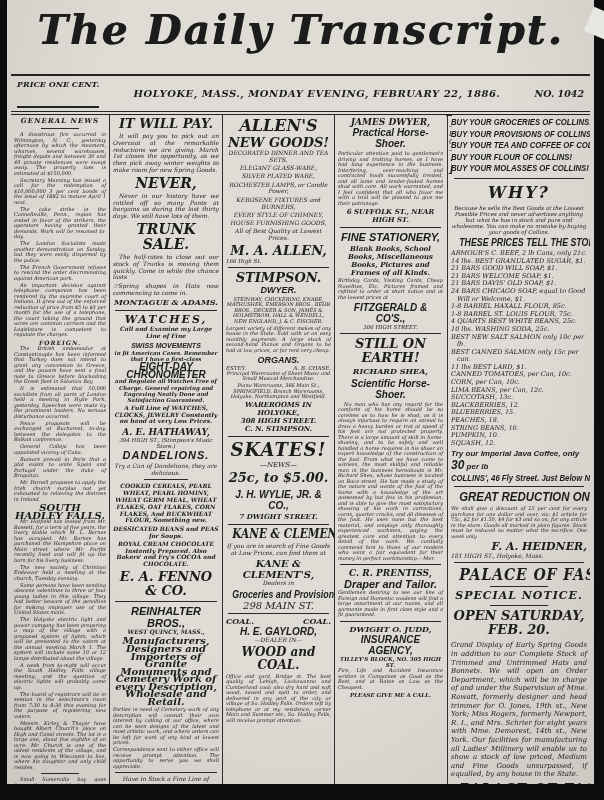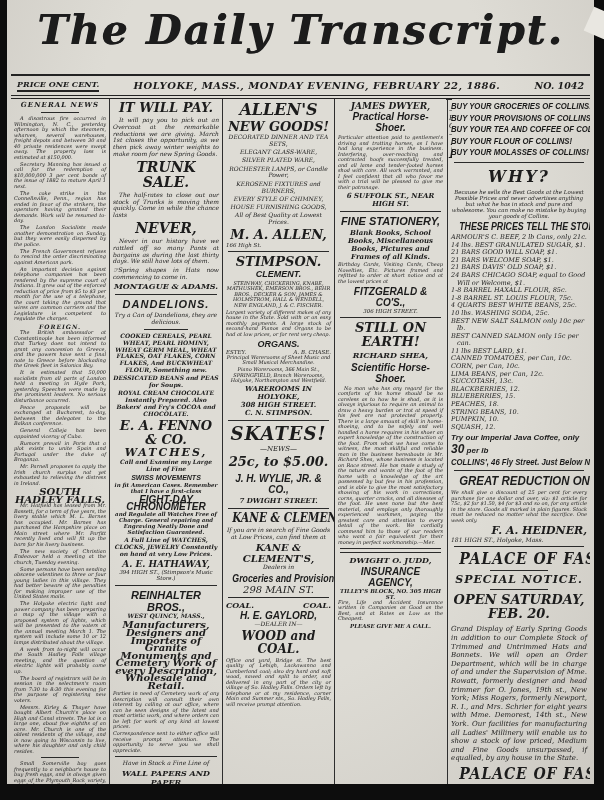--- a/index.html
+++ b/index.html
@@ -19,21 +19,21 @@
   .masthead{ text-align:center;padding-top:8px;height:62px;}
   .masthead .title{
     font-family:"DejaVu Serif",serif;font-weight:bold;font-size:41px;line-height:44px;
     letter-spacing:2px;text-shadow:0.6px 0 0 #1c1c1c;
   }
   .dateline{
     display:flex;justify-content:space-between;align-items:center;
     border-top:2px solid #232323;border-bottom:1px solid #232323;
     margin:4px 4px 0 4px;padding:3px 6px;
   }
-  .dl-left{font-size:8px;font-weight:bold;border-bottom:2px double #232323;padding-bottom:1px;}
+  .dl-left{font-size:8px;font-weight:bold;border-bottom:2px double #232323;padding-bottom:17px;}
   .dl-mid{font-size:10px;font-weight:bold;letter-spacing:.5px;}
   .dl-right{font-size:9.5px;font-weight:bold;}
   
   .cols{display:flex;border-top:1px solid #232323;margin:2px 4px 0 4px;height:692px;overflow:hidden;}
   .col{overflow:hidden;padding:2px 3px;}
   .bL{border-left:1px solid #2e2e2e;}
   .col1{width:92px;}
   .col2{width:106px;}
   .grp34{width:224px;display:flex;flex-direction:row;}
   .grp34-top{display:flex;flex:0 0 auto;}
@@ -114,49 +114,49 @@
           <p class="f5 j">Small Somerville boy goes frequently to a neighbor's house to buy fresh eggs, and is always given eggs of the Plymouth Rock variety, which have shells of a chocolate hue. On the last occasion three white ones were given him with the others, and he rushed home to his mother, highly excited:—"Oh, mother! They've cheated us! They've given us three that ain't ripe!"—Boston Record.</p>
         </div>
     </section>
 
     <section class="col col2 bL">
       <div>
         <div class="c b f13 serif">IT WILL PAY.</div>
         <p class="f6 j mt2 ind">It will pay you to pick out an Overcoat at the remarkable reductions we are giving. March 1st closes the opportunity, as we then pick away winter weights to make room for new Spring Goods.</p>
       </div>
       <div>
+        <div class="c b f14 serif mt2">NEVER,</div>
+        <p class="f6 j mt2 ind">Never in our history have we rattled off so many Pants at bargains as during the last thirty days. We still have lots of them.</p>
+      </div>
+      <div>
         <div class="c b f14 serif mt2">TRUNK SALE.</div>
         <p class="f6 j mt2 ind">The half-rates to close out our stock of Trunks is moving them quickly. Come in while the chance lasts</p>
       </div>
-      <div>
-        <div class="c b f14 serif mt2">NEVER,</div>
-        <p class="f6 j mt2 ind">Never in our history have we rattled off so many Pants at bargains as during the last thirty days. We still have lots of them.</p>
-      </div>
       <p class="f6 j mt2">☞Spring shapes in Hats now commencing to come in.</p>
       <div class="c b f8 serif">MONTAGUE &amp; ADAMS.</div>
       <div class="rule"></div>
-      <div>
-        <div class="c b f11 sans sp1">DANDELIONS.</div>
-        <p class="c f6 mt2">Try a Can of Dandelions, they are delicious.</p>
-        <div class="rule short"></div>
-        <p class="c b f6">COOKED CEREALS, PEARL WHEAT, PEARL HOMINY, WHEAT GERM MEAL, WHEAT FLAKES, OAT FLAKES, CORN FLAKES, And BUCKWHEAT FLOUR, Something new.</p>
-        <p class="c b f6">DESSICATED BEANS and PEAS for Soups.</p>
-        <p class="c b f6">ROYAL CREAM CHOCOLATE Instantly Prepared. Also Bakers' and Fry's COCOA and CHOCOLATE.</p>
-        <div class="c b f13 serif">E. A. FENNO &amp; CO.</div>
-      </div>
       <div>
         <div class="c b f11 serif sp2">WATCHES,</div>
         <p class="c b f6">Call and Examine my Large Line of Fine</p>
         <div class="c b f7 sans">SWISS MOVEMENTS</div>
         <p class="c b f55">in fit American Cases. Remember that I have a first-class</p>
         <div class="c b f65 sans">EIGHT-DAY CHRONOMETER</div>
         <p class="c b f55">and Regulate all Watches Free of Charge. General repairing and Engraving Neatly Done and Satisfaction Guaranteed.</p>
         <p class="c b f6 mt2">A Full Line of WATCHES, CLOCKS, JEWELRY Constantly on hand at very Low Prices.</p>
         <div class="c b f9 serif">A. E. HATHAWAY,</div>
         <div class="c f55">394 HIGH ST., (Stimpson's Music Store.)</div>
+      </div>
+      <div>
+        <div class="c b f11 sans sp1">DANDELIONS.</div>
+        <p class="c f6 mt2">Try a Can of Dandelions, they are delicious.</p>
+        <div class="rule short"></div>
+        <p class="c b f6">COOKED CEREALS, PEARL WHEAT, PEARL HOMINY, WHEAT GERM MEAL, WHEAT FLAKES, OAT FLAKES, CORN FLAKES, And BUCKWHEAT FLOUR, Something new.</p>
+        <p class="c b f6">DESSICATED BEANS and PEAS for Soups.</p>
+        <p class="c b f6">ROYAL CREAM CHOCOLATE Instantly Prepared. Also Bakers' and Fry's COCOA and CHOCOLATE.</p>
+        <div class="c b f13 serif">E. A. FENNO &amp; CO.</div>
       </div>
       <div class="rule"></div>
       <div>
         <div class="c b f11 sans">REINHALTER BROS.,</div>
         <div class="c b f6 serif">WEST QUINCY, MASS.,</div>
         <p class="c b f65 mt2">Manufacturers, Designers and Importers of Granite Monuments and Cemetery Work of every Description, Wholesale and Retail.</p>
         <p class="f5 j">Parties in need of Cemetery work of any description will consult their own interest by calling at our office, where can be seen designs of the latest and most artistic work, and where orders can be left for work of any kind at lowest prices.</p>
         <p class="f5 j">Correspondence sent to either office will receive prompt attention. The opportunity to serve you we shall appreciate.</p>
       </div>
       <div class="rule"></div>
@@ -185,21 +185,21 @@
                 <p class="c f6">EVERY STYLE OF CHIMNEY,</p>
                 <p class="c f6">HOUSE FURNISHING GOODS,</p>
                 <p class="c f6">All of Best Quality at Lowest Prices.</p>
               </div>
             <div class="c b f13 serif">M. A. ALLEN,</div>
             <div class="f55">166 High St.</div>
           </div>
           <div class="rule"></div>
           <div>
             <div class="c b f13 serif">STIMPSON.</div>
-            <div class="c b f9 sans">CLEMENT.</div>
+            <div class="c b f9 sans">DWYER.</div>
             <p class="c f5 mt2">STEINWAY, CHICKERING, KNABE, MATHUSHEK, EMERSON BROS., BEHR BROS., DECKER &amp; SON, JAMES &amp; HOLMSTROM, HALL &amp; WENDELL, NEW ENGLAND, J. &amp; C. FISCHER.</p>
             <p class="f5 j">Largest variety of different makes of any house in the State. Sold with or on easy monthly payments. A large stock of second-hand Pianos and Organs to be had at low prices, or for rent very cheap.</p>
             <div class="c b f9 sans">ORGANS.</div>
             <div class="flexrow">
               <span class="f55">ESTEY.</span>
               <span class="f55">A. B. CHASE.</span>
             </div>
             <p class="c f5">Principal Warerooms of Sheet Music and Small Musical Merchandise.</p>
             <p class="c f5">Piano Warerooms, 366 Main St., SPRINGFIELD, Branch Warerooms, Holyoke, Northampton and Westfield.</p>
             <div class="c b f7 serif">WAREROOMS IN HOLYOKE,</div>
@@ -252,20 +252,25 @@
             <div class="c f55">306 HIGH STREET.</div>
           </div>
           <div class="rule"></div>
           <div>
             <div class="c b f13 serif">STILL ON EARTH!</div>
             <div class="c b f8 serif mt2">RICHARD SHEA,</div>
             <div class="c b f10 sans mt2">Scientific Horse-Shoer.</div>
             <p class="f5 j mt2 ind">No man who has any regard for the comforts of his horse should be so careless as to how he is shod, as it is always injurious to require an animal to draw a heavy burden or trot at speed if his feet are not protected properly. There is a large amount of skill in horse-shoeing, and to be safely and well handled a horse requires in his shoer an expert knowledge of the construction of the foot. From what we have come to witness, the most skillful and reliable man in the business hereabouts is Mr. Richard Shea, whose business is located on Race street. He has made a study of the nature and wants of the foot of the horse with a knowledge of the art possessed by but few in his profession, and is able to give the most satisfactory showing of his work in corrections, corns, quarter cracks, and all diseases of the foot. He uses none but the best material, and employs only thoroughly experienced workmen, paying the greatest care and attention to every detail of the work. We cordially commend him to those of our readers who want a fair equivalent for their money in perfect workmanship.—Mer.</p>
           </div>
           <div class="rule"></div>
+          <div>
+            <div class="c b f9 serif">C. R. PRENTISS,</div>
+            <div class="c b f11 sans">Draper and Tailor.</div>
+            <p class="f5 j">Gentlemen desiring to see our line of Foreign and Domestic woolens will find a large assortment at our rooms, and all garments made in first class style and a fit guaranteed.</p>
+          </div>
           <div class="rule"></div>
           <div>
             <div class="c b f8 serif">DWIGHT O. JUDD,</div>
             <div class="c b f10 sans">INSURANCE AGENCY,</div>
             <div class="c b f55">TILLEY'S BLOCK, NO. 305 HIGH ST.</div>
             <p class="f5 j">Fire, Life and Accident Insurance written in Companies as Good as the Best, and at Rates as Low as the Cheapest.</p>
             <div class="c b f55">PLEASE GIVE ME A CALL.</div>
           </div>
         </section>
       </div>

